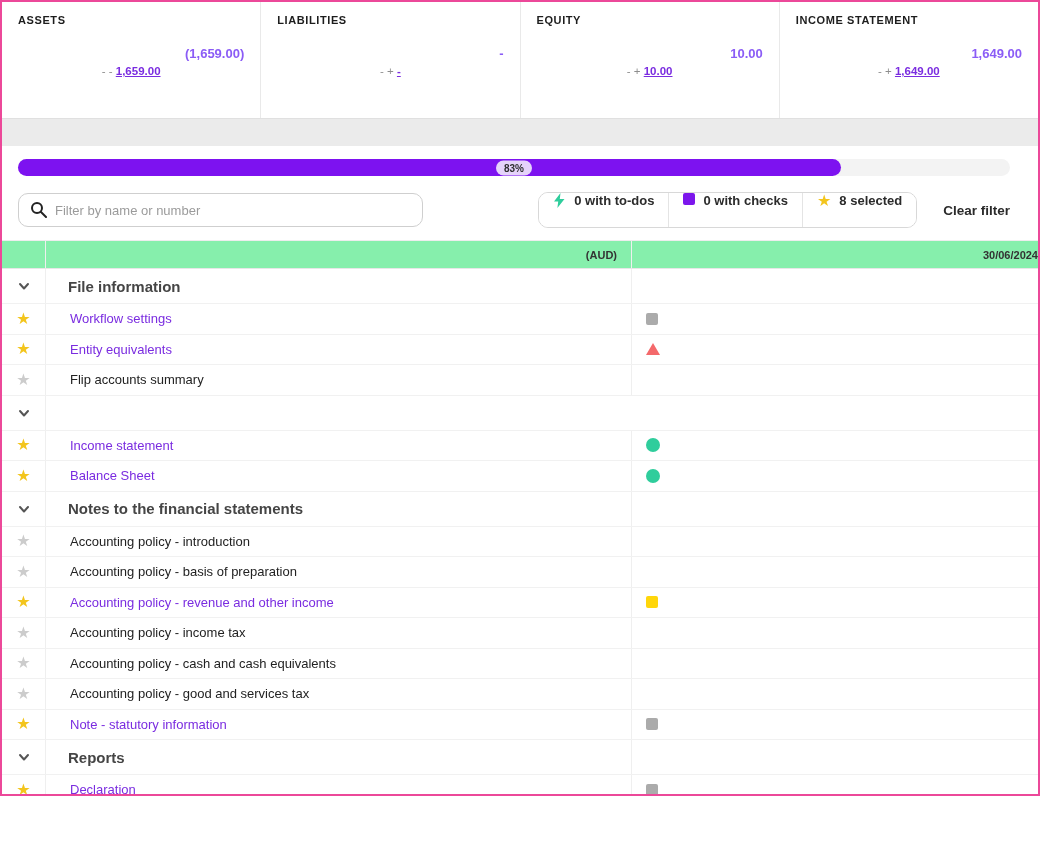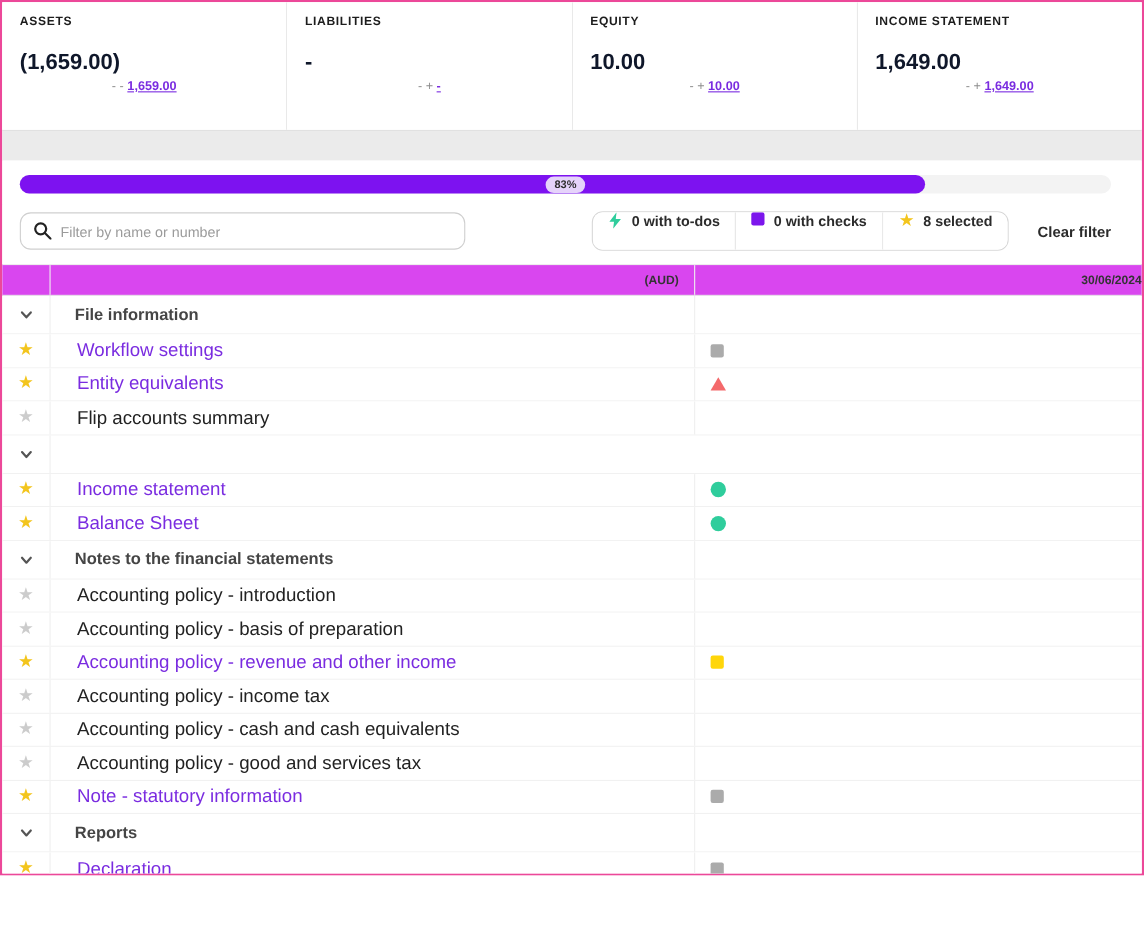--- a/index.html
+++ b/index.html
@@ -11,21 +11,21 @@
     background: #fff;
     overflow: hidden;
     position: relative;
   }
 
   
   .cards { display: flex; height: 116px; background:#fff; }
   .card { flex: 1 1 0; padding: 12px 16px; border-right: 1px solid #e9e9e9; background:#fff; }
   .card:last-child { border-right: none; }
   .card-label { font-size: 11px; font-weight: 700; letter-spacing: .6px; color: #1d1d1d; }
-  .card-value { text-align: left; margin-top: 20px; font-size: 20px; font-weight: 700; color: #0f172a; }
+  .card-value { text-align: right; margin-top: 20px; font-size: 13px; font-weight: 700; color: #8b5cf6; }
   .card-sub { text-align: center; margin-top: 4px; font-size: 11.5px; color: #8d8d8d; }
   .card-sub a { color: #7a2ce0; text-decoration: underline; font-weight: 600; }
 
   .gray-band { height: 28px; background: #ebebeb; border-top: 1px solid #e0e0e0; }
 
   
   .progress-wrap { background: #fff; padding: 13px 28px 10px 16px; }
   .progress-track { position: relative; height: 17px; background: #f3f3f3; border-radius: 9px; }
   .progress-fill { height: 100%; background: #7d12f0; border-radius: 9px; }
   .progress-badge {
@@ -59,32 +59,32 @@
   .sq-purple { background: #7c16ec; }
   .sq-gray   { background: #ababab; }
   .sq-yellow { background: #ffd60a; }
   .tri { width: 0; height: 0; border-left: 7px solid transparent; border-right: 7px solid transparent; border-bottom: 12px solid #f4696b; display: inline-block; }
   .dot-green { width: 14px; height: 14px; border-radius: 50%; background: #2fcd9c; display: inline-block; }
   .star { font-size: 16px; line-height: 1; }
   .star.on  { color: #f3c51d; }
   .star.off { color: #cccccc; }
 
   
-  .tbl-header { display: flex; height: 29px; align-items: flex-end; background: #d946ef; border-top: 1px solid #ededed; border-bottom: 1px solid #e7e7e7; }
+  .tbl-header { display: flex; height: 29px; align-items: flex-end; background: #86efac; border-top: 1px solid #ededed; border-bottom: 1px solid #e7e7e7; }
   .col-star { width: 44px; flex: 0 0 44px; height: 100%; border-right: 1px solid #efefef; display: flex; align-items: center; justify-content: center; }
   .col-main { width: 586px; flex: 0 0 586px; height: 100%; border-right: 1px solid #efefef; display: flex; align-items: center; }
   .col-val  { flex: 1 1 auto; height: 100%; display: flex; align-items: center; }
   .hdr-aud { margin-left: auto; padding-right: 14px; font-size: 11px; font-weight: 700; color: #333; }
   .hdr-date { margin-left: auto; font-size: 11px; font-weight: 700; color: #333; }
 
   .row { display: flex; border-bottom: 1px solid #f1f1f1; background: #fff; }
   .row.section { height: 35px; }
   .row.item { height: 30.5px; }
   .section-title { padding-left: 22px; font-size: 15px; font-weight: 700; color: #454545; }
-  .item-name { padding-left: 24px; font-size: 17px; color: #222; text-decoration: none; }
+  .item-name { padding-left: 24px; font-size: 13px; color: #222; text-decoration: none; }
   .item-name.link { color: #7a2ce0; cursor: pointer; }
   .badge-cell { padding-left: 14px; display: flex; align-items: center; }
   .chev { width: 14px; height: 14px; }
 </style>
 </head>
 <body>
 
 <div id="app">
 
   <div class="cards">

